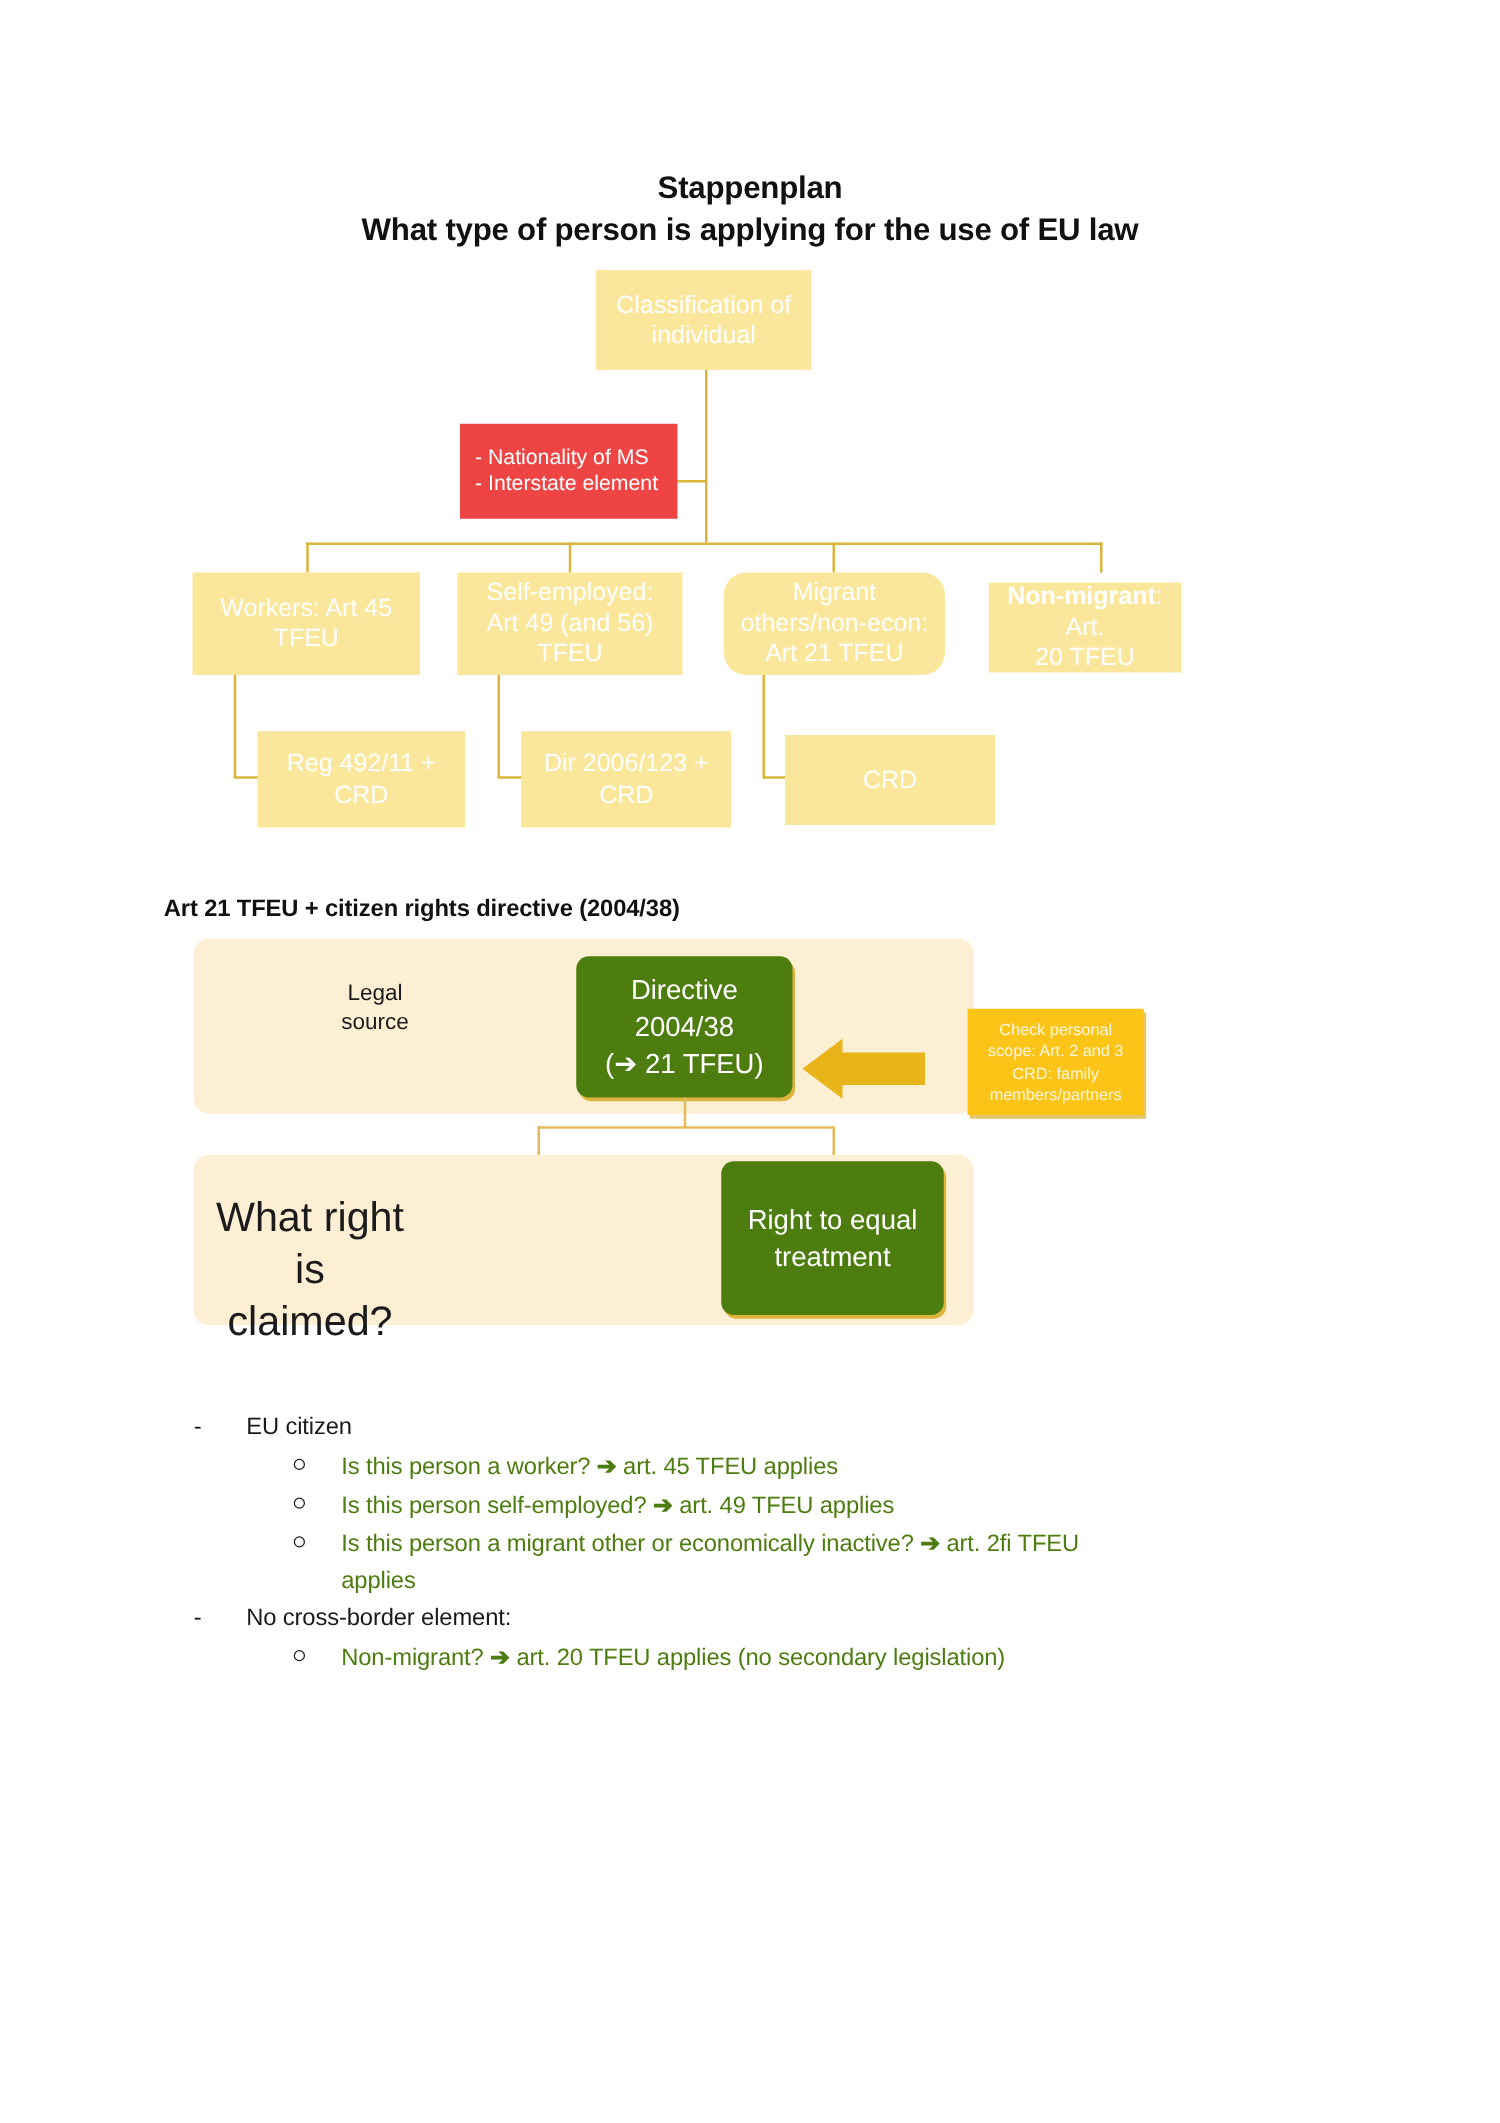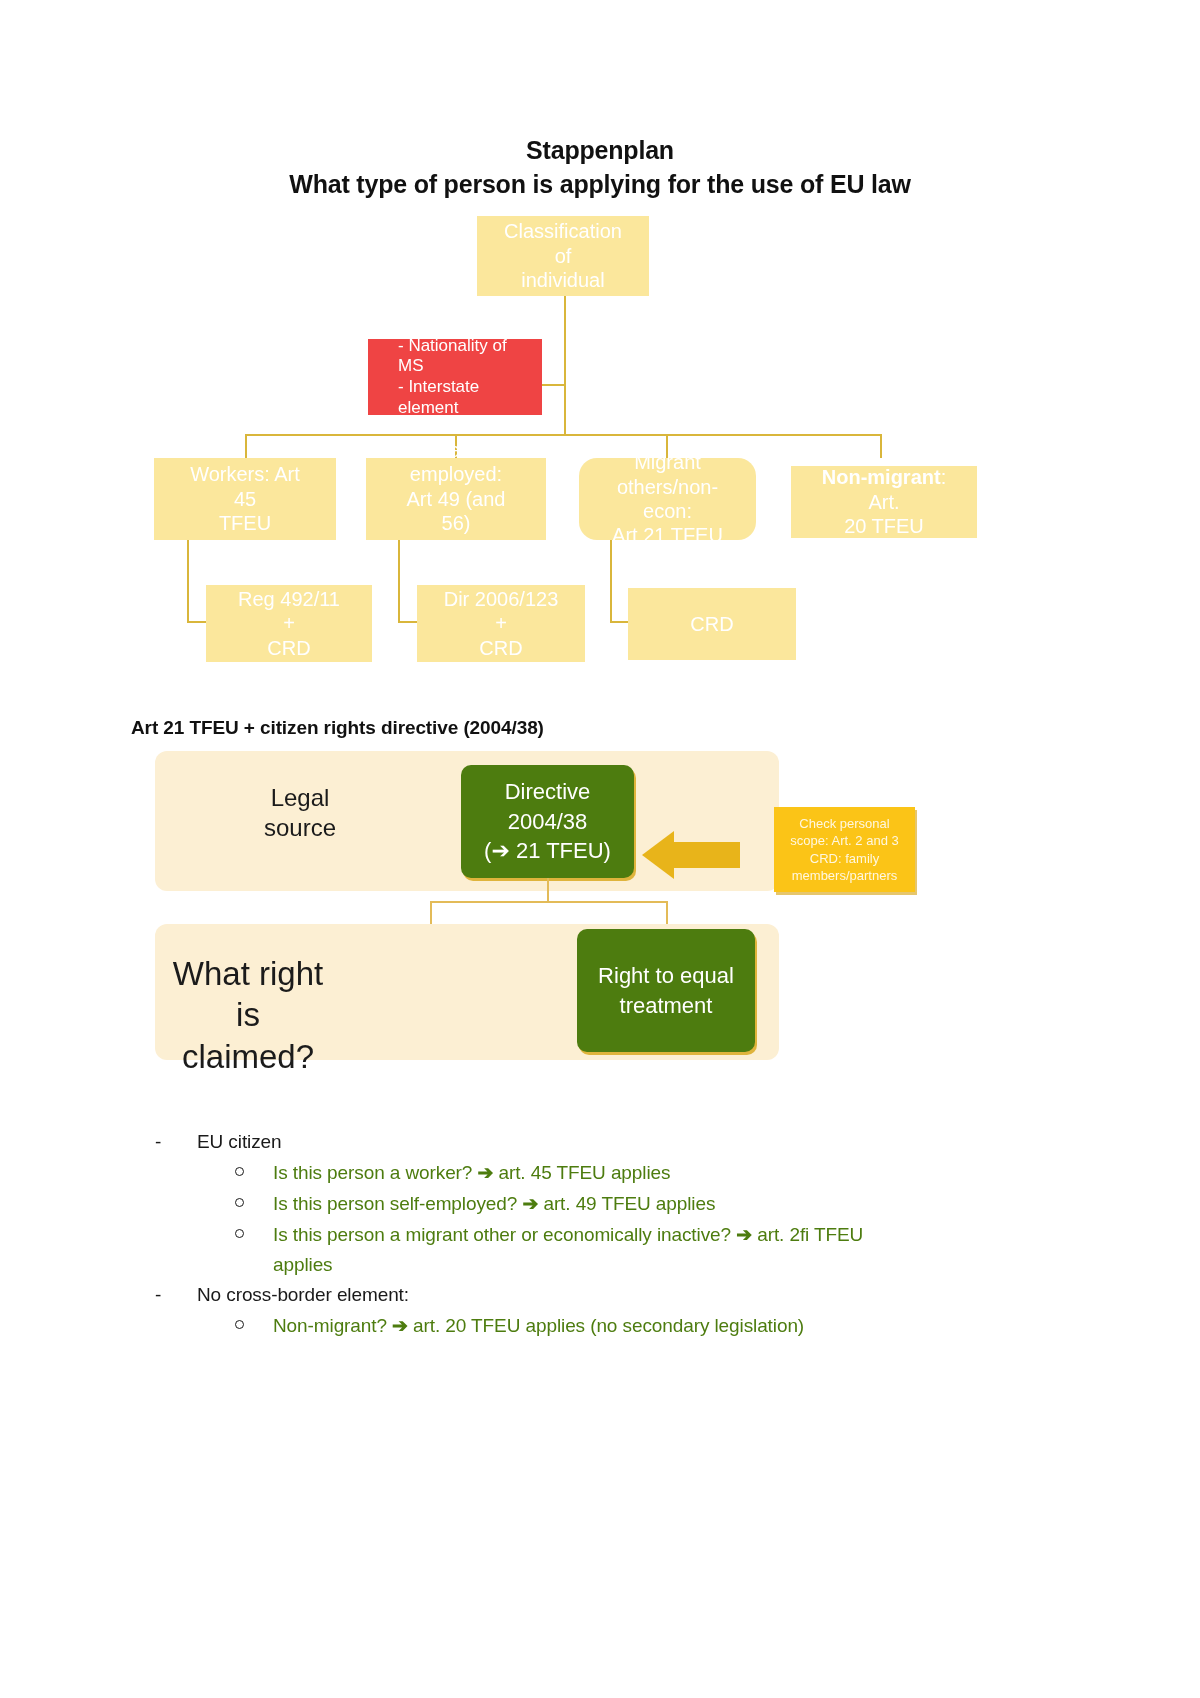--- a/index.html
+++ b/index.html
@@ -28,42 +28,42 @@
   }
 
   
   #flow1 { position:absolute; left:0; top:0; width:1200px; height:700px; }
   .node {
     position:absolute;
     color:#ffffff;
     display:flex; align-items:center; justify-content:center;
     text-align:center;
     font-size:20px; line-height:1.22;
-    padding:4px 24px;
+    padding:4px 6px;
   }
   .n-light { background:#FBE79C; }
   .n-gold  { background:#ef4444; }
   .n-gold.left-align { justify-content:flex-start; text-align:left; }
   .n-gold.left-align .nlines { padding-left:6px; }
   .nlines { width:100%; }
   .bold-part { font-weight:bold; }
   .cline-v { position:absolute; width:2px; background:#D9B63B; }
   .cline-h { position:absolute; height:2px; background:#D9B63B; }
 
   
   #flow2 { position:absolute; left:0; top:0; width:1200px; height:1100px; }
   .panel {
     position:absolute;
     background:#FCEFD3;
     border-radius:12px;
   }
   .panel-label {
     position:absolute;
     color:#1b1b1b;
-    font-size:24px; line-height:1.25;
+    font-size:18px; line-height:1.25;
     text-align:center;
     font-family:"Liberation Sans", sans-serif;
   }
   .gold-card {
     position:absolute;
     background:#4d7c0f;
     border-radius:10px;
     color:#ffffff;
     display:flex; align-items:center; justify-content:center;
     text-align:center;
@@ -153,21 +153,21 @@
   </div>
 
   <div class="node n-light" style="left:579px; top:458px; width:177px; height:82px;border-radius:18px;">
     <div class="nlines">
       <div>Migrant</div>
       <div>others/non-econ:</div>
       <div>Art 21 TFEU</div>
     </div>
   </div>
 
-  <div class="node n-light" style="left:791px; top:466px; width:186px; height:72px;text-align:center;">
+  <div class="node n-light" style="left:791px; top:466px; width:154px; height:72px;text-align:center;">
     <div class="nlines">
       <div><span class="bold-part">Non-migrant</span><span>: Art.</span></div>
       <div>20 TFEU</div>
     </div>
   </div>
 
   <div class="node n-light" style="left:206px; top:585px; width:166px; height:77px;">
     <div class="nlines">
       <div>Reg 492/11 +</div>
       <div>CRD</div>

